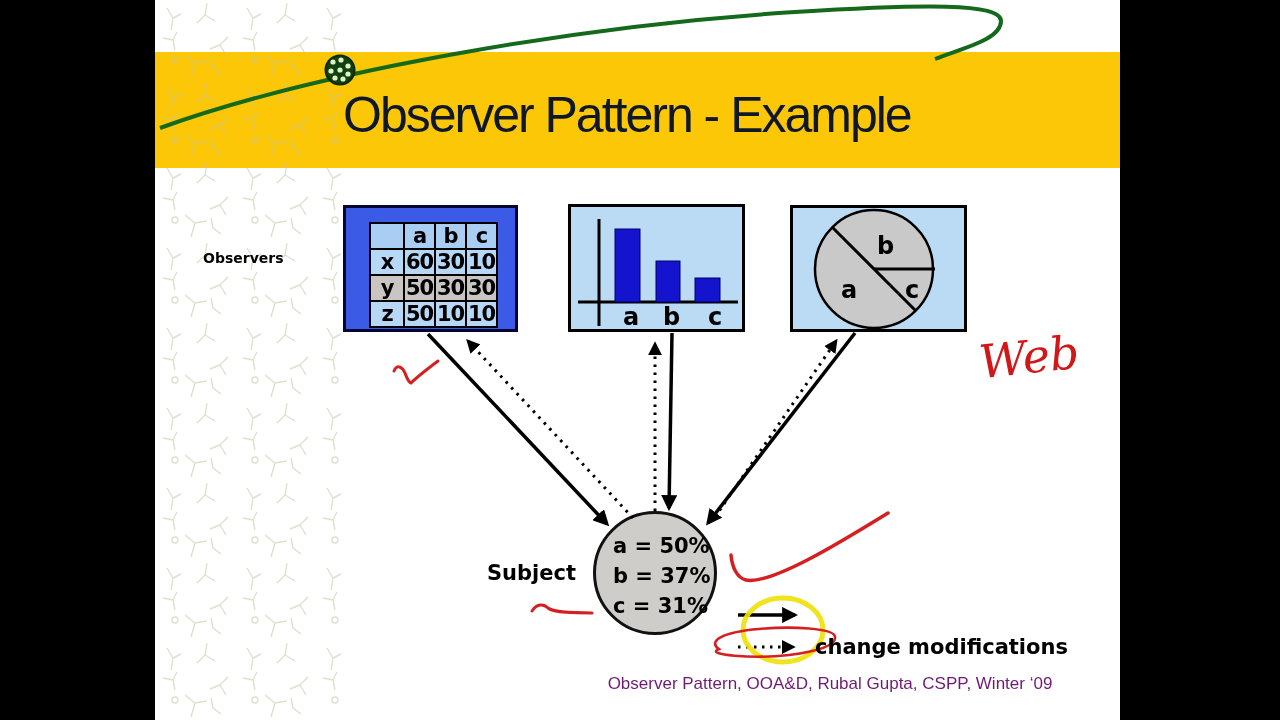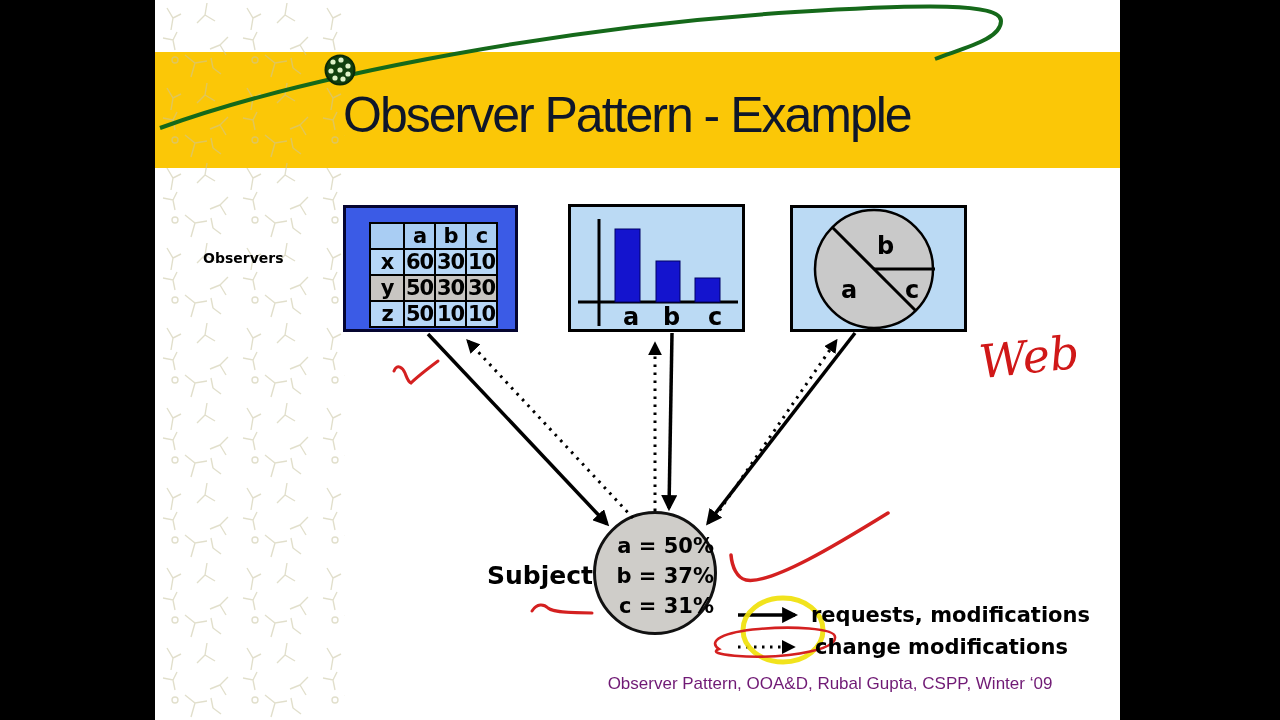--- a/index.html
+++ b/index.html
@@ -13,21 +13,21 @@
   .banner{position:absolute;left:0;top:52px;width:965px;height:116px;background:#FBC707;}
   .pattern-strip{position:absolute;left:0;top:0;width:190px;height:720px;opacity:.55;}
   .swoosh{position:absolute;left:0;top:0;width:965px;height:180px;}
 
   .slide-title{position:absolute;left:188px;top:86px;width:760px;margin:0;
     font-family:"Liberation Sans",sans-serif;font-size:50px;font-weight:400;
     letter-spacing:-2px;color:#0f172a;white-space:nowrap;}
 
   .hand{font-family:"DejaVu Sans",sans-serif;font-weight:700;color:#000;}
   .observers-label{position:absolute;left:48px;top:250px;font-size:14px;}
-  .subject-label{position:absolute;left:332px;top:561px;font-size:25px;}
+  .subject-label{position:absolute;left:332px;top:561px;font-size:21px;}
 
   
   .table-box{position:absolute;left:188px;top:205px;width:175px;height:127px;
     background:#3B5BE6;border:3px solid #050530;box-sizing:border-box;}
   .obs-table{position:absolute;left:23px;top:14px;border-collapse:collapse;}
   .obs-table td,.obs-table th{border:2px solid #000;padding:0;text-align:center;
     font-family:"DejaVu Sans",sans-serif;font-weight:700;font-size:21px;letter-spacing:-1px;
     color:#000;height:21px;}
   .obs-table .lblcol{width:32px;}
   .obs-table .valcol{width:29px;}
@@ -38,21 +38,21 @@
   
   .bar-box{position:absolute;left:413px;top:204px;width:177px;height:128px;
     background:#BBDAF4;border:3px solid #000;box-sizing:border-box;}
   .pie-box{position:absolute;left:635px;top:205px;width:177px;height:127px;
     background:#BBDAF4;border:3px solid #000;box-sizing:border-box;}
   .boxsvg{position:absolute;left:0;top:0;}
   .chart-label{font-family:"DejaVu Sans",sans-serif;font-weight:700;font-size:24px;}
 
   
   .subject-node{position:absolute;left:438px;top:511px;width:124px;height:124px;
-    background:#CFCDC9;border:3px solid #111;border-radius:50%;box-sizing:border-box;text-align:right;}
+    background:#CFCDC9;border:3px solid #111;border-radius:50%;box-sizing:border-box;}
   .subject-node .line{margin-left:17px;font-size:21px;font-weight:700;
     font-family:"DejaVu Sans",sans-serif;line-height:30px;white-space:nowrap;}
   .subject-node .lines{padding-top:17px;}
 
   .overlay{position:absolute;left:0;top:0;width:965px;height:720px;pointer-events:none;}
 
   
   .legend-label{position:absolute;font-size:21px;white-space:nowrap;}
   .legend-solid-label{left:656px;top:603px;}
   .legend-dotted-label{left:660px;top:635px;}
@@ -197,20 +197,19 @@
     <svg class="overlay" viewBox="0 0 965 720" xmlns="http://www.w3.org/2000/svg">
       <ellipse cx="628" cy="630" rx="40" ry="32" fill="none" stroke="#F0E10A" stroke-width="5" opacity="0.92"></ellipse>
       <g fill="none" stroke="#D42020" stroke-linecap="round">
         <path stroke-width="3" d="M 239,371 c 3,-8 9,-3 11,2 c 2,5 3,9 6,10 c 7,-7 19,-16 27,-22"></path>
         <path stroke-width="3" d="M 377,611 c 5,-8 12,-7 16,-3 c 6,5 28,5 44,5"></path>
         <path stroke-width="3.5" d="M 576,555 c 1,12 6,23 15,25 c 25,5 95,-38 142,-67"></path>
         <path stroke-width="2.6" d="M 680,637 C 680,628 636,626 604,629 C 568,632 552,641 564,649 C 548,655 598,659 634,655 C 664,651 681,645 680,637"></path>
       </g>
     </svg>
 
-    <div class="hand legend-label legend-solid-label">requests, modifications</div>
     <div class="hand legend-label legend-dotted-label">change modifications</div>
 
     <div class="web-note">Web</div>
 
     <div class="footer">Observer Pattern, OOA&amp;D, Rubal Gupta, CSPP, Winter ‘09</div>
   </div>
 </div>
 
 </body></html>

